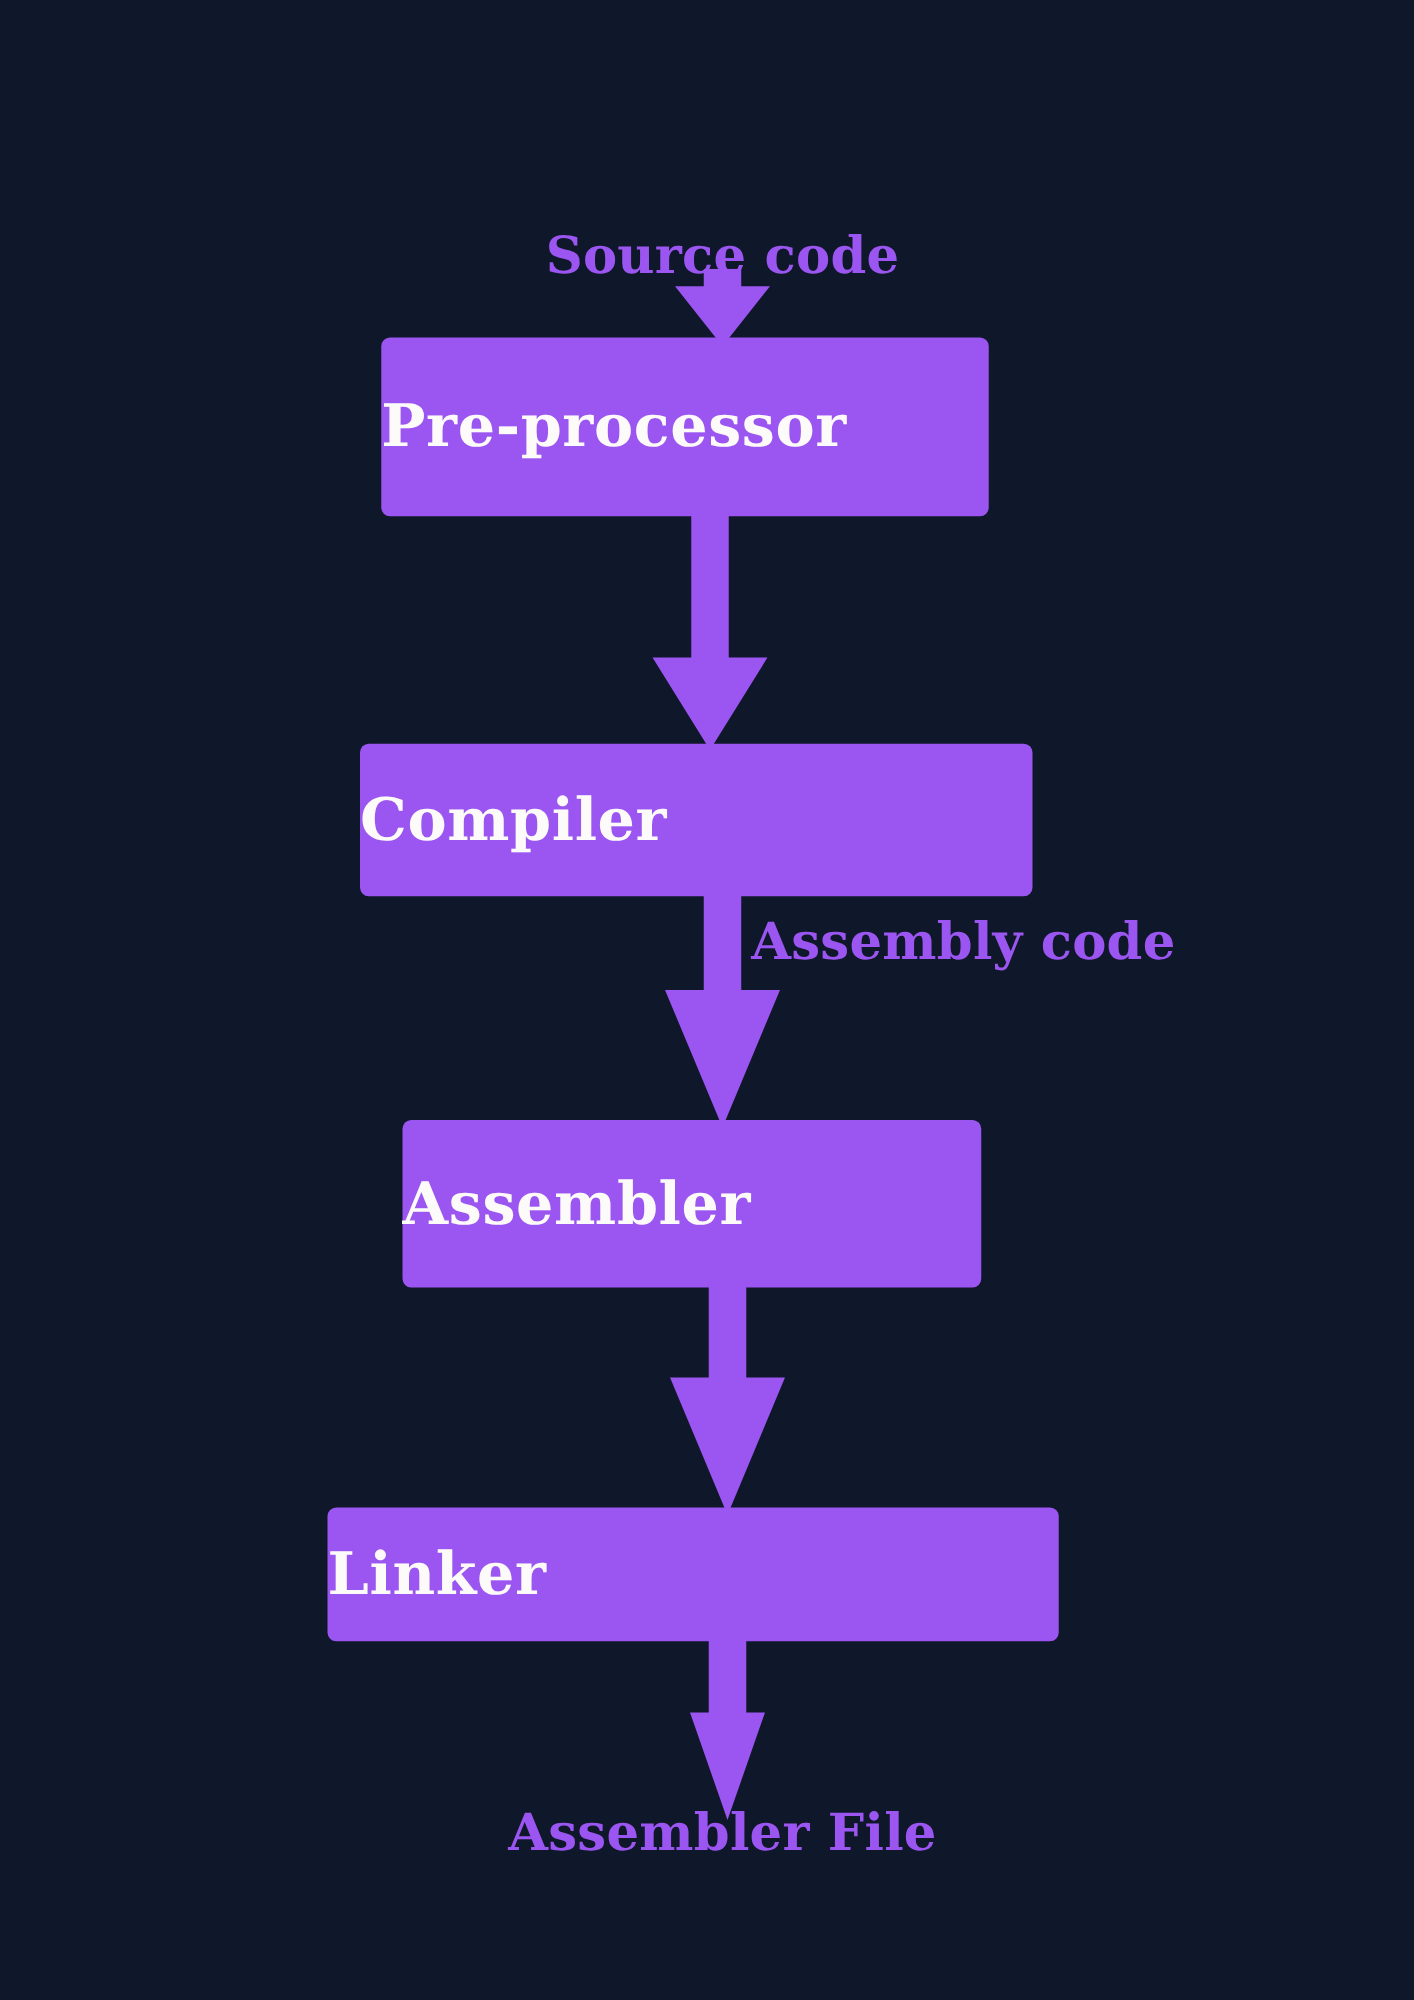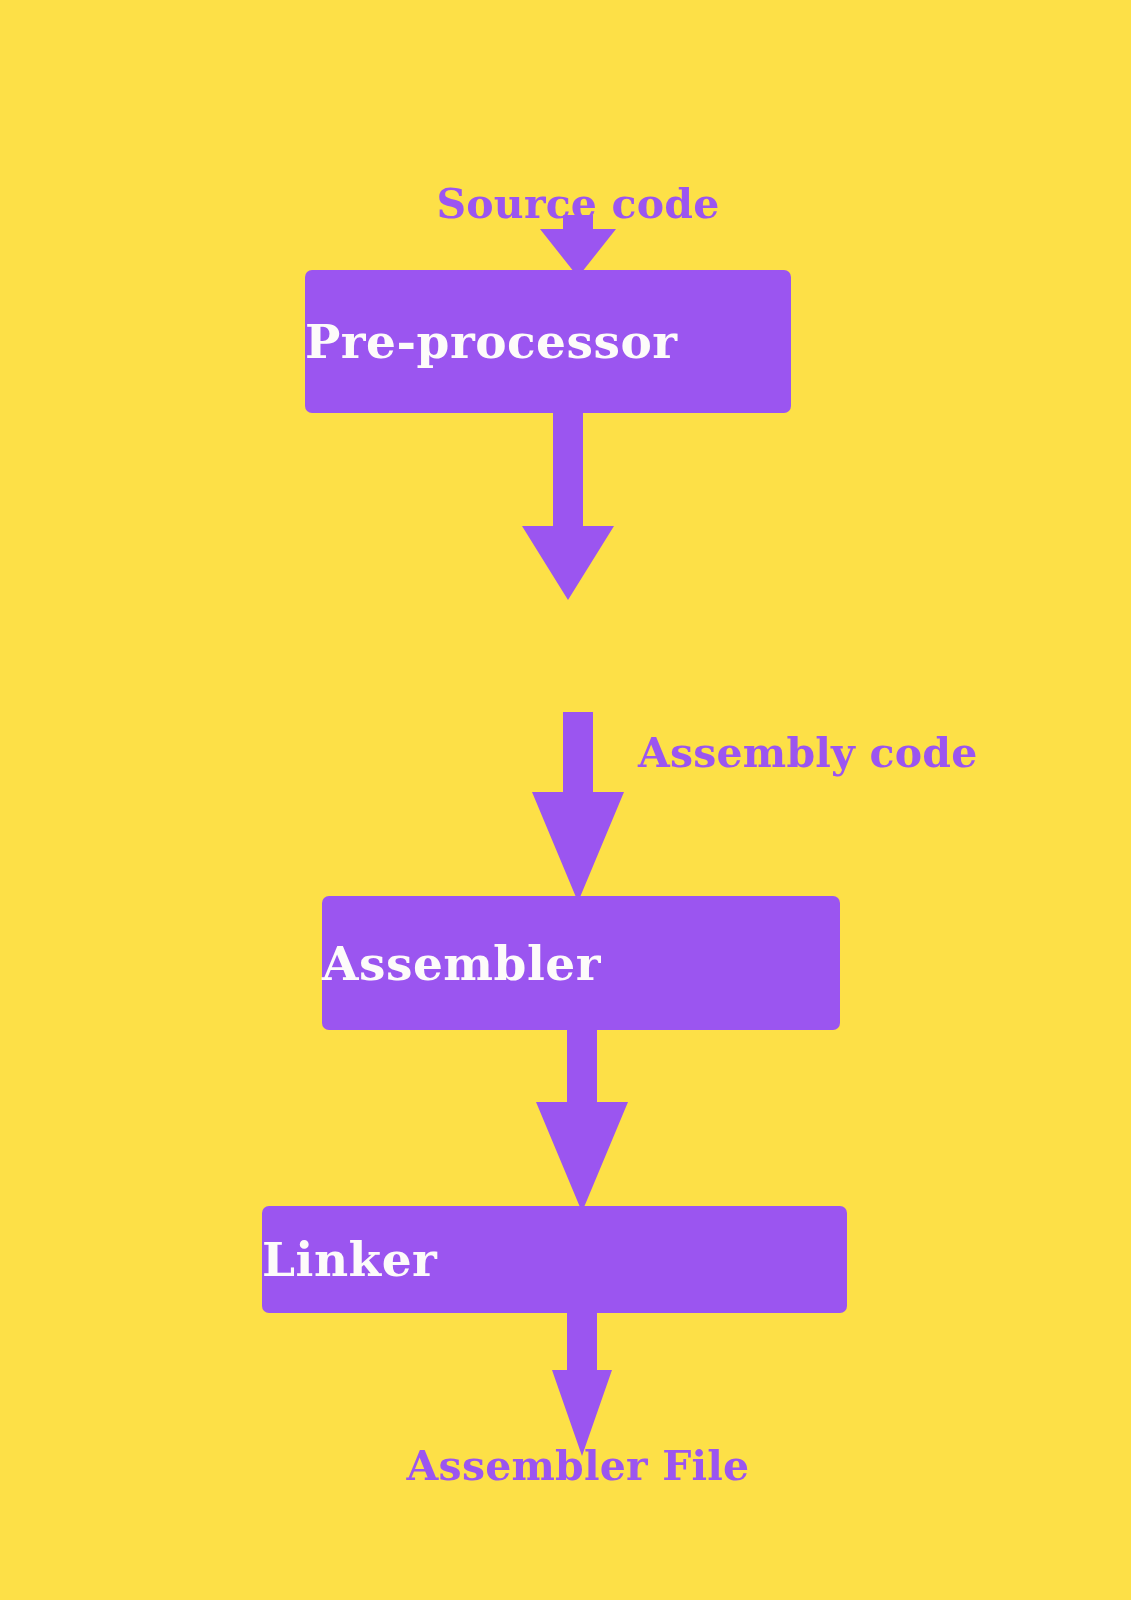--- a/index.html
+++ b/index.html
@@ -14,21 +14,21 @@
     overflow: hidden;
     font-family: "DejaVu Serif", serif;
   }
 
   #canvas {
     position: absolute;
     left: 0;
     top: 0;
     width: 1131px;
     height: 1600px;
-    background: #fde047;
+    background: #0f172a;
   }
 
   .node-box {
     position: absolute;
     background: #9b55f0;
     border-radius: 7px;
     display: flex;
     align-items: center;
     justify-content: flex-start;
     box-sizing: border-box;
@@ -61,27 +61,27 @@
 
   .arrow-svg {
     position: absolute;
     display: block;
   }
   .arrow-path { fill: #9b55f0; }
 
   
   #label-source-code  { left: 328px;  top: 178px;  width: 500px; }
   #label-expanded     { left: 589px;  top: 410px;  width: 440px; }
-  #label-assembly     { left: 601px;  top: 727px;  width: 440px; margin-left: 37px; }
+  #label-assembly     { left: 601px;  top: 727px;  width: 440px; }
   #label-object       { left: 609px;  top: 1038px; width: 440px; }
   #label-executable   { left: 328px;  top: 1440px; width: 500px; }
 
   #box-preprocessor { left: 305px; top: 270px;  width: 486px; height: 143px; }
   #box-compiler     { left: 288px; top: 595px;  width: 538px; height: 122px; }
-  #box-assembler    { left: 322px; top: 896px;  width: 518px; height: 134px; }
+  #box-assembler    { left: 322px; top: 896px;  width: 463px; height: 134px; }
   #box-linker       { left: 262px; top: 1206px; width: 585px; height: 107px; }
 
   #arrow-src-to-pre  { left: 508px; top: 215px;  width: 140px; height: 62px; }
   #arrow-pre-to-comp { left: 498px; top: 408px;  width: 140px; height: 192px; }
   #arrow-comp-to-asm { left: 508px; top: 712px;  width: 140px; height: 190px; }
   #arrow-asm-to-link { left: 512px; top: 1024px; width: 140px; height: 188px; }
   #arrow-link-to-exe { left: 512px; top: 1308px; width: 140px; height: 148px; }
 </style>
 </head>
 <body>
@@ -96,20 +96,23 @@
 
   <div class="node-box" id="box-preprocessor">
     <span class="node-label">Pre-processor</span>
   </div>
 
   <svg class="arrow-svg" id="arrow-pre-to-comp" viewBox="0 0 140 192" preserveAspectRatio="none">
     <path class="arrow-path" d="M 55 0 L 85 0 L 85 118 L 116 118 L 70 192 L 24 118 L 55 118 Z"></path>
   </svg>
 
 
+  <div class="node-box" id="box-compiler">
+    <span class="node-label">Compiler</span>
+  </div>
 
   <svg class="arrow-svg" id="arrow-comp-to-asm" viewBox="0 0 140 190" preserveAspectRatio="none">
     <path class="arrow-path" d="M 55 0 L 85 0 L 85 80 L 116 80 L 70 190 L 24 80 L 55 80 Z"></path>
   </svg>
 
   <div class="edge-label left" id="label-assembly">Assembly code</div>
 
   <div class="node-box" id="box-assembler">
     <span class="node-label">Assembler</span>
   </div>

